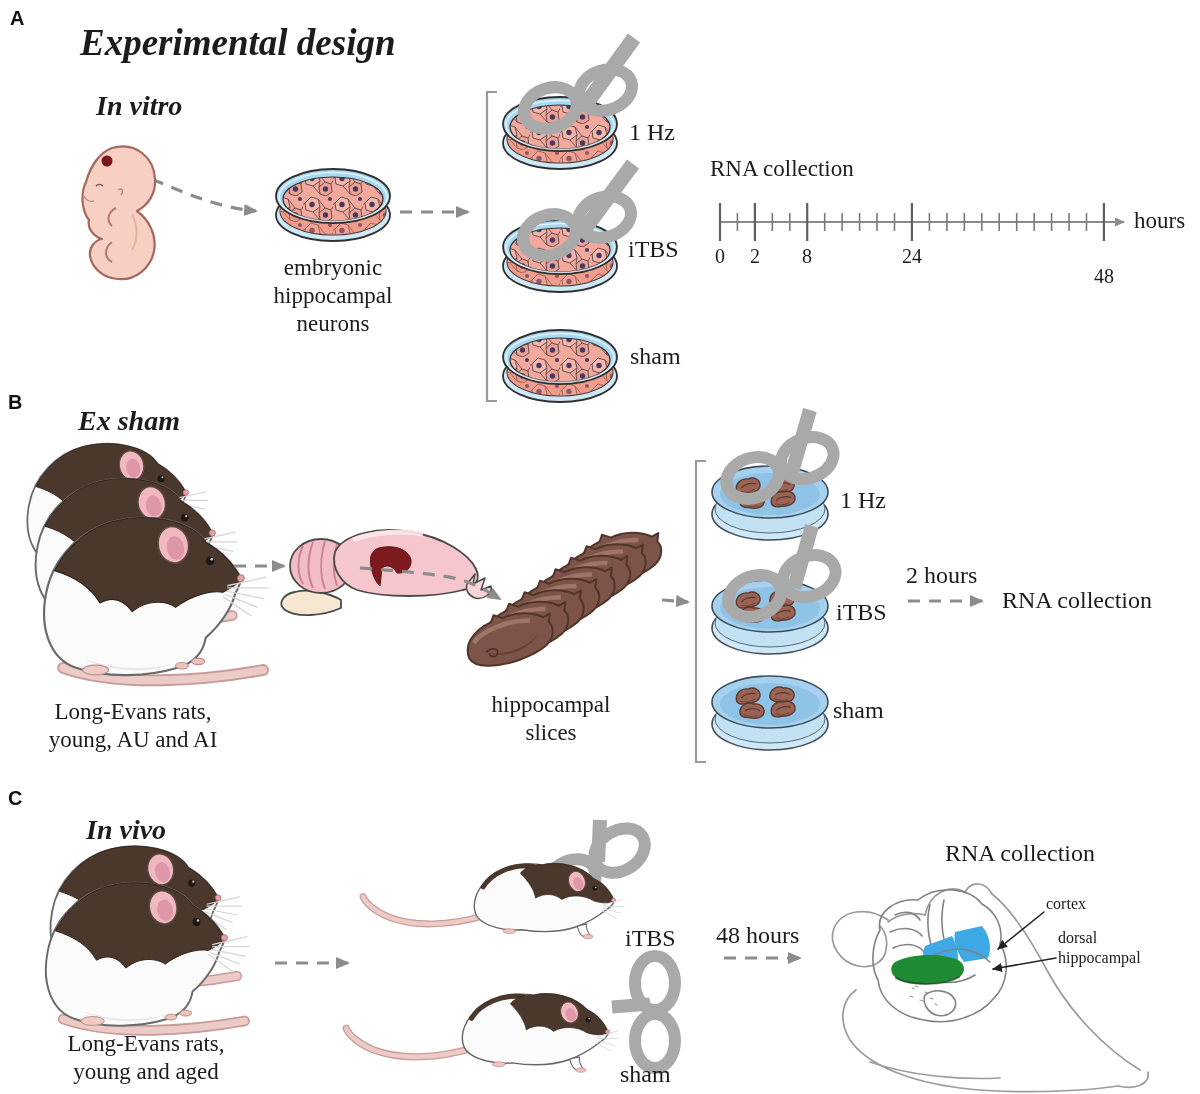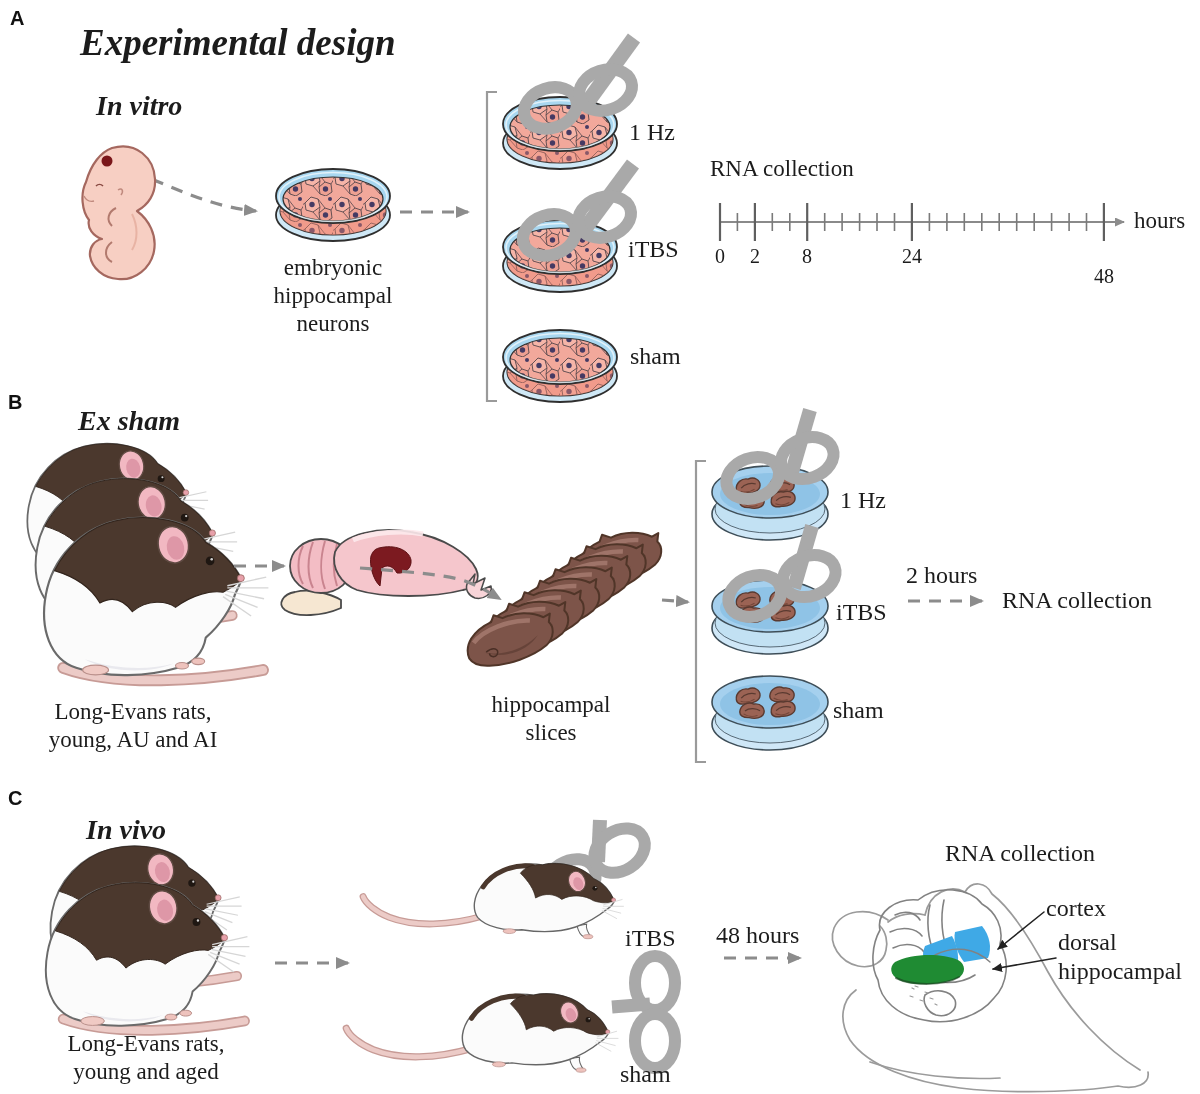--- a/index.html
+++ b/index.html
@@ -5,21 +5,21 @@
   html,body{margin:0;padding:0;background:#ffffff;}
   #fig{position:relative;width:1200px;height:1094px;background:#fff;overflow:hidden;
        font-family:"Liberation Serif",serif;color:#1c1c1c;}
   #art{position:absolute;left:0;top:0;}
   .txt{position:absolute;white-space:pre-line;line-height:1.22;}
   .panel-letter{font-family:"Liberation Sans",sans-serif;font-weight:bold;font-size:20px;color:#111;}
   .fig-title{font-size:37px;font-weight:bold;font-style:italic;}
   .sub{font-size:28px;font-weight:bold;font-style:italic;}
   .caption{font-size:23px;text-align:center;}
   .cond{font-size:24px;}
-  .small-lab{font-size:24px;}
+  .small-lab{font-size:16px;}
   .tick{position:absolute;width:44px;text-align:center;font-size:20px;}
   .delay{font-size:24px;}
 </style>
 </head>
 <body>
 
 <div id="fig">
 
 <svg id="art" width="1200" height="1094" viewBox="0 0 1200 1094">
 <defs>

